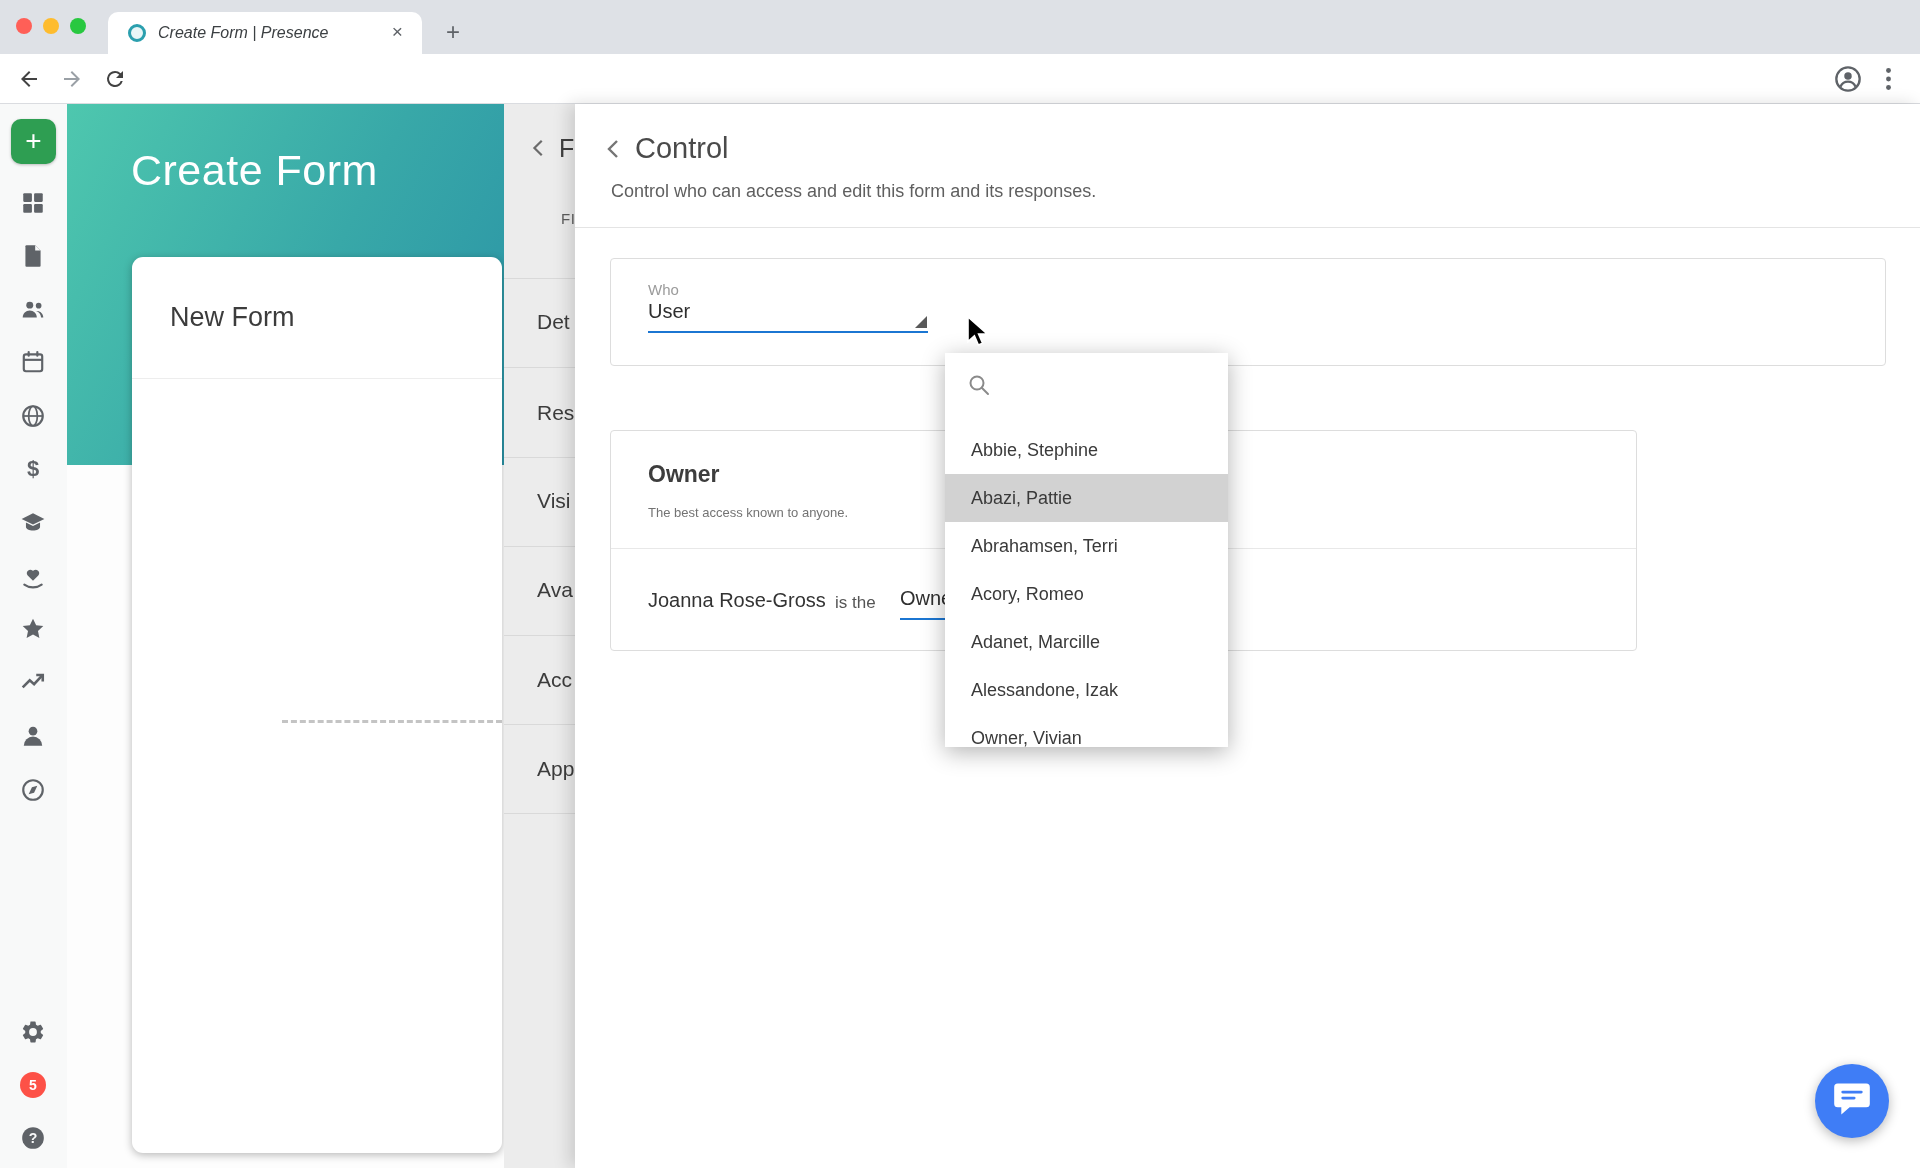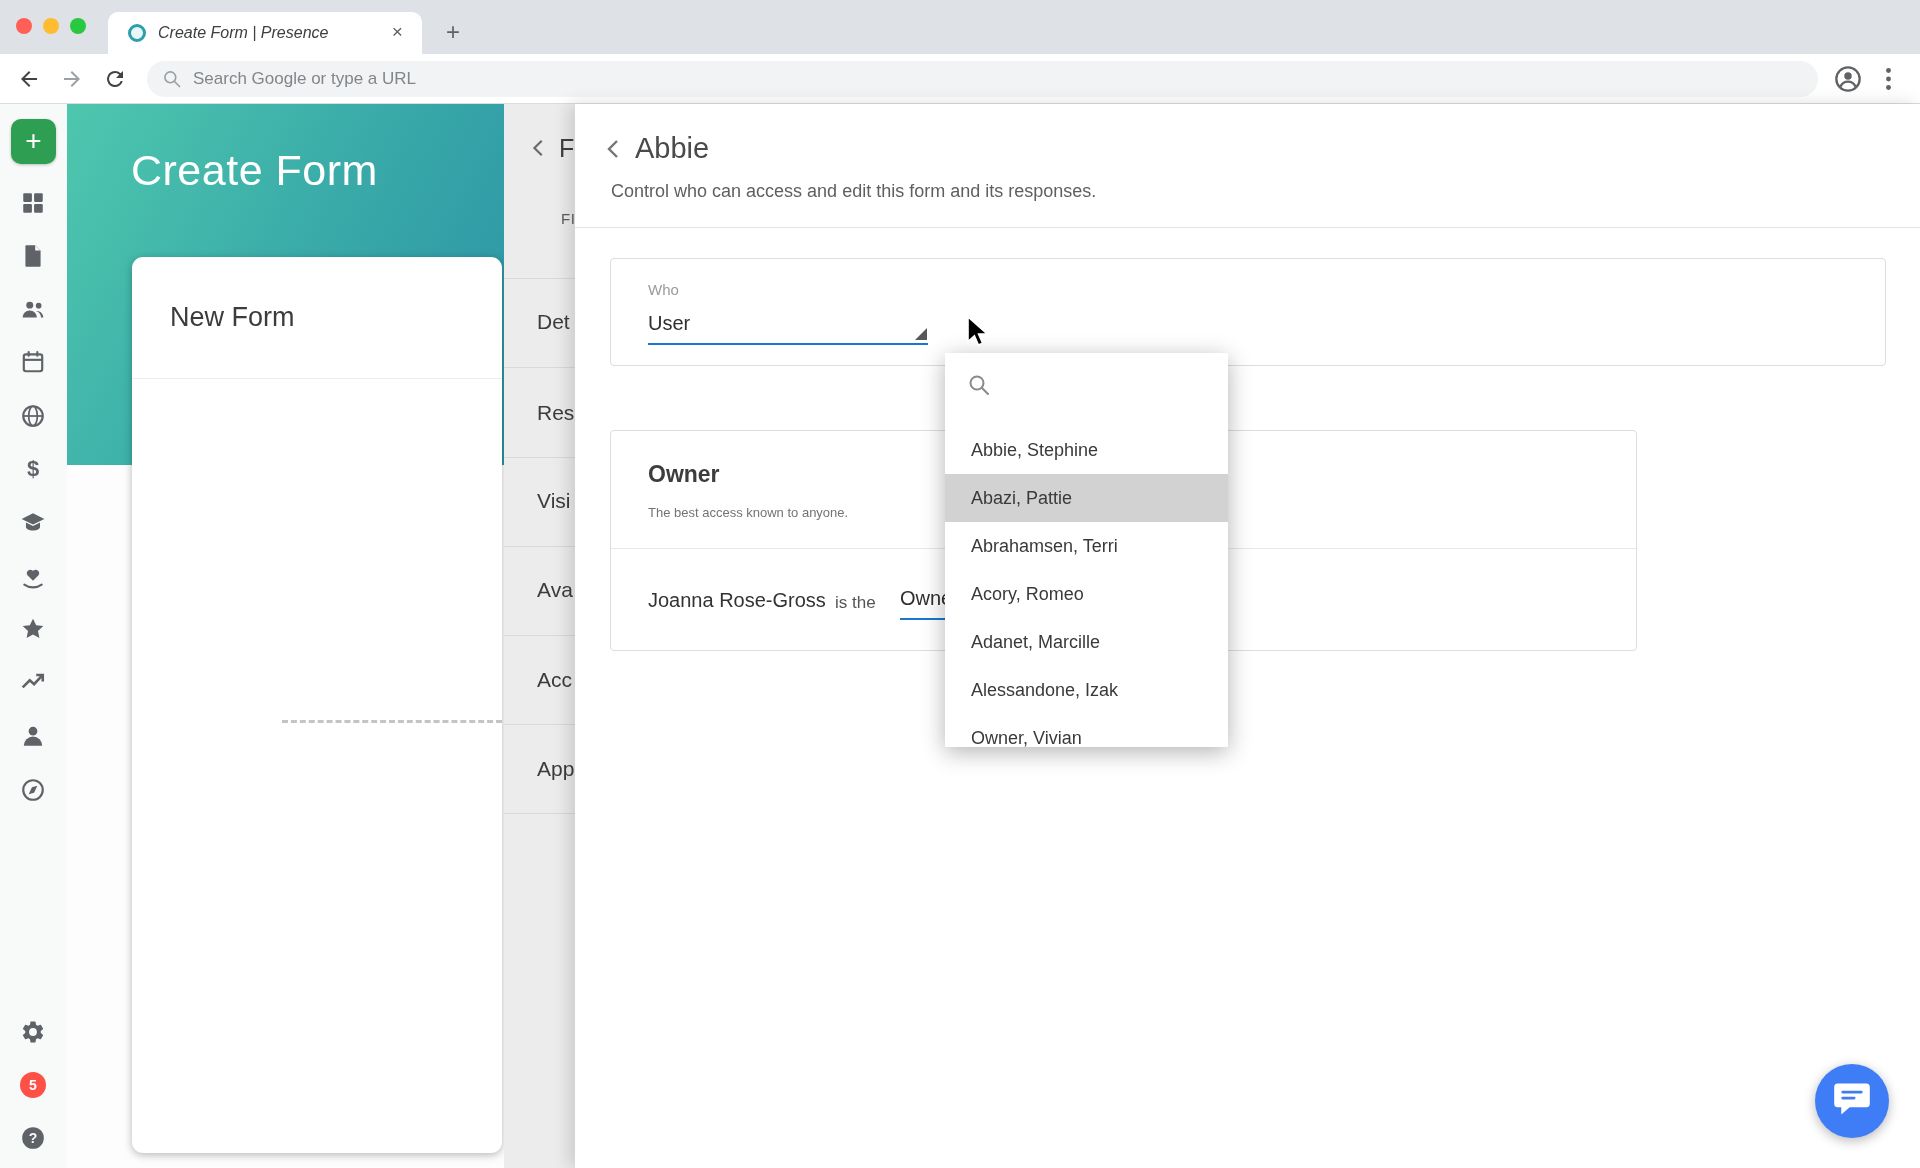--- a/index.html
+++ b/index.html
@@ -53,21 +53,21 @@
 
   
   .access { position:absolute; left:575px; top:104px; width:1345px; height:1064px; background:#fff; box-shadow:-6px 0 16px rgba(0,0,0,.14); }
   .access .back { position:absolute; left:27px; top:33px; width:24px; height:24px; color:#757575; }
   .access-title { position:absolute; left:60px; top:28px; font-size:29px; color:#4a4a4a; }
   .access-sub { position:absolute; left:36px; top:77px; font-size:18px; color:#5f5f5f; }
   .access-div { position:absolute; left:0; top:123px; width:1345px; height:1px; background:#e4e4e4; }
 
   .who-card { position:absolute; left:35px; top:154px; width:1276px; height:108px; border:1px solid #ddd; border-radius:4px; background:#fff; }
   .who-label { position:absolute; left:37px; top:22px; font-size:15px; color:#9b9b9b; }
-  .mselect { position:absolute; top:44px; height:42px; border-bottom:2px solid #1b76d2; }
+  .mselect { position:absolute; top:32px; height:42px; border-bottom:2px solid #1b76d2; }
   .mselect .val { display:block; line-height:40px; font-size:20px; color:#2f2f2f; padding-right:18px; white-space:nowrap; overflow:hidden; }
   .mselect .val.ph { color:#9e9e9e; }
   .tri { position:absolute; right:1px; bottom:3px; width:0; height:0; border-left:12px solid transparent; border-bottom:12px solid #595959; }
 
   .owner-card { position:absolute; left:35px; top:326px; width:1027px; height:221px; border:1px solid #ddd; border-radius:4px; background:#fff; }
   .owner-title { position:absolute; left:37px; top:30px; font-size:23px; font-weight:bold; color:#3d3d3d; }
   .owner-sub { position:absolute; left:37px; top:74px; font-size:13px; color:#737373; }
   .owner-div { position:absolute; left:0; top:117px; width:100%; height:1px; background:#e8e8e8; }
   .owner-name { position:absolute; left:37px; top:158px; font-size:20px; color:#333; }
   .owner-conn { position:absolute; left:224px; top:162px; font-size:17px; color:#555; }
@@ -109,29 +109,20 @@
     <span class="navicon" style="left:60px;color:#9aa0a6;">
       <svg viewBox="0 0 24 24" width="24" height="24">
           <path fill="currentColor" d="M4 13h12.2l-5.6 5.6L12 20l8-8-8-8-1.4 1.4L16.2 11H4z"></path>
         </svg>
     </span>
     <span class="navicon" style="left:103px;color:#424242;">
       <svg viewBox="0 0 24 24" width="24" height="24">
           <path fill="currentColor" d="M17.65 6.35A7.96 7.96 0 0 0 12 4a8 8 0 1 0 7.73 10h-2.08A6 6 0 1 1 12 6c1.66 0 3.14.69 4.22 1.78L13 11h7V4l-2.35 2.35z"></path>
         </svg>
     </span>
-    <div class="addr">
-      <span class="addr-icon">
-        <svg viewBox="0 0 24 24" width="20" height="20">
-            <circle cx="10" cy="10" r="6.5" fill="none" stroke="currentColor" stroke-width="2"></circle>
-            <line x1="15" y1="15" x2="21" y2="21" stroke="currentColor" stroke-width="2" stroke-linecap="round"></line>
-          </svg>
-      </span>
-      <span class="addr-text">Search Google or type a URL</span>
-    </div>
     <span class="profile">
       <svg viewBox="0 0 24 24" width="28" height="28">
           <circle cx="12" cy="12" r="10" fill="none" stroke="currentColor" stroke-width="2"></circle>
           <circle cx="12" cy="9.5" r="3.2" fill="currentColor"></circle>
           <path d="M5.5 18.6c1.2-2.8 3.6-4.4 6.5-4.4s5.3 1.6 6.5 4.4" fill="none" stroke="currentColor" stroke-width="2"></path>
         </svg>
     </span>
     <span class="kebab">
       <svg viewBox="0 0 4 18" width="5" height="22">
           <circle cx="2" cy="2" r="2" fill="currentColor"></circle>
@@ -265,21 +256,21 @@
     <span class="strip-item" style="top:665px">App</span>
     <div class="strip-div" style="top:709px"></div>
   </div>
 
   <div class="access">
     <span class="back">
       <svg viewBox="0 0 24 24" width="24" height="24">
           <polyline points="15,4 7,12 15,20" fill="none" stroke="currentColor" stroke-width="2.4"></polyline>
         </svg>
     </span>
-    <div class="access-title">Abbie</div>
+    <div class="access-title">Control</div>
     <div class="access-sub">Control who can access and edit this form and its responses.</div>
     <div class="access-div"></div>
 
     <div class="who-card">
       <span class="who-label">Who</span>
       <div class="mselect" style="left:37px;width:280px;">
         <span class="val">User</span>
         <span class="tri"></span>
       </div>
     </div>

